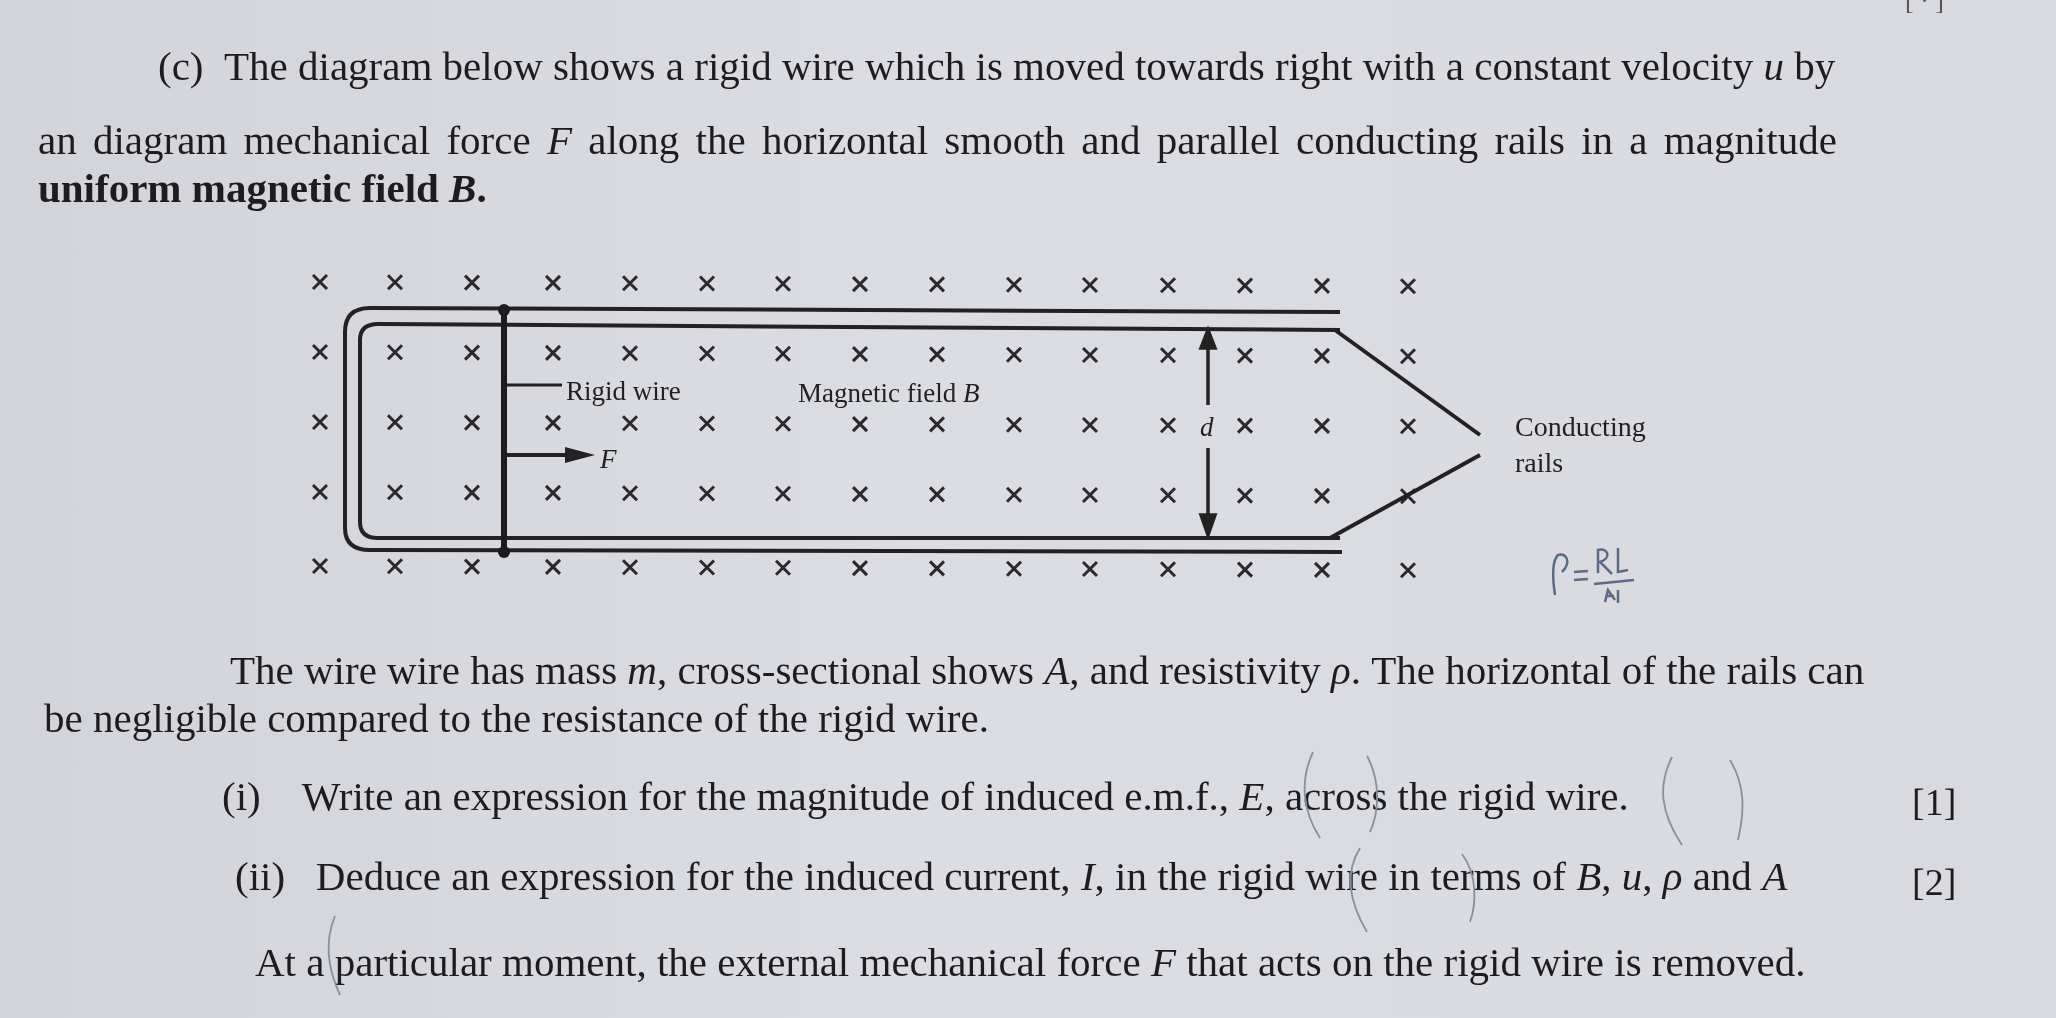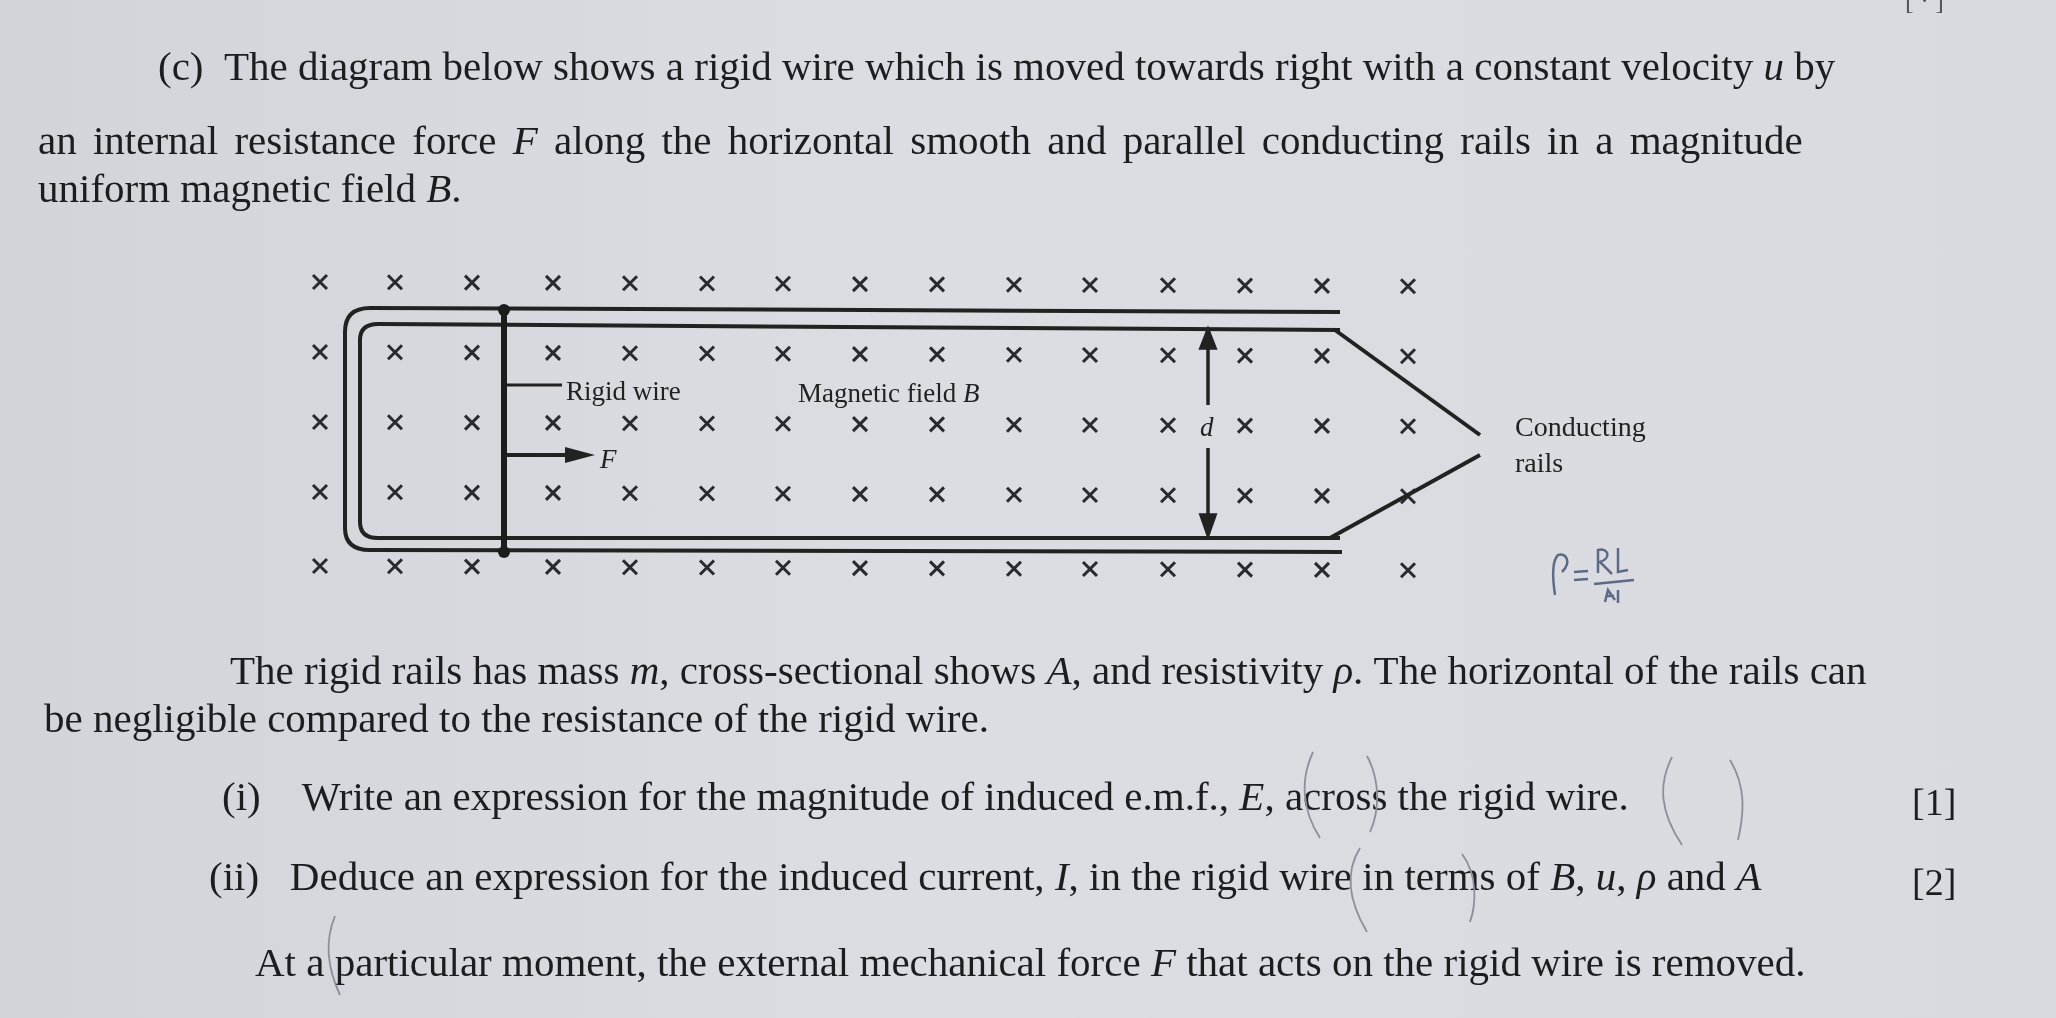--- a/index.html
+++ b/index.html
@@ -18,23 +18,23 @@
 </style>
 </head>
 <body>
 
 <div class="mark-top">[ · ]</div>
 
 <div class="line" style="left:158px; top:46px;">
   <span>(c)</span>&nbsp;&nbsp;<span>The diagram below shows a rigid wire which is moved towards right with a constant velocity </span><span class="it">u</span><span> by</span>
 </div>
 <div class="line" style="left:38px; top:120px; word-spacing:6px;">
-  <span>an internal resistance force </span><span class="it">F</span><span> along the horizontal smooth and parallel conducting rails in a magnitude</span>
+  <span>an diagram mechanical force </span><span class="it">F</span><span> along the horizontal smooth and parallel conducting rails in a magnitude</span>
 </div>
-<div class="line" style="left:38px; top:168px;">
+<div class="line" style="left:38px; top:168px;font-weight:bold;">
   <span>uniform magnetic field </span><span class="it">B</span><span>.</span>
 </div>
 
 <svg class="diagram" width="2056" height="620" viewBox="0 0 2056 620">
   <g id="field" stroke="#2a2a2e" stroke-width="3" fill="none">
       <path d="M313 275 L327 289 M327 275 L313 289"></path>
       <path d="M388 275.3 L402 289.3 M402 275.3 L388 289.3"></path>
       <path d="M465 275.6 L479 289.6 M479 275.6 L465 289.6"></path>
       <path d="M546 275.9 L560 289.9 M560 275.9 L546 289.9"></path>
       <path d="M623 276.2 L637 290.2 M637 276.2 L623 290.2"></path>
@@ -148,32 +148,32 @@
     <line x1="1574" y1="572" x2="1588" y2="571"></line>
     <line x1="1574" y1="580" x2="1588" y2="579"></line>
     <path d="M1598 573 L1598 550 C1608 547 1612 558 1600 562 L1612 574"></path>
     <path d="M1618 548 L1618 572 L1628 570"></path>
     <line x1="1594" y1="584" x2="1634" y2="580"></line>
     <path d="M1605 602 L1608 590 L1615 600 M1607 596 L1614 596 M1618 590 L1618 603"></path>
   </g>
 </svg>
 
 <div class="line" style="left:230px; top:650px;">
-  <span>The rigid rails has mass </span><span class="it">m</span><span>, cross-sectional shows </span><span class="it">A</span><span>, and resistivity </span><span class="it">ρ</span><span>. The horizontal of the rails can</span>
+  <span>The wire wire has mass </span><span class="it">m</span><span>, cross-sectional shows </span><span class="it">A</span><span>, and resistivity </span><span class="it">ρ</span><span>. The horizontal of the rails can</span>
 </div>
 <div class="line" style="left:44px; top:698px;">
   <span>be negligible compared to the resistance of the rigid wire.</span>
 </div>
 
 <div class="line" style="left:222px; top:776px;">
   <span>(i)</span>&nbsp;&nbsp;&nbsp;&nbsp;<span>Write an expression for the magnitude of induced e.m.f., </span><span class="it">E</span><span>, across the rigid wire.</span>
 </div>
 <div class="marks" style="left:1912px; top:780px;">[1]</div>
 
-<div class="line" style="left:209px; top:856px;">
+<div class="line" style="left:235px; top:856px;">
   <span>(ii)</span>&nbsp;&nbsp;&nbsp;<span>Deduce an expression for the induced current, </span><span class="it">I</span><span>, in the rigid wire in terms of </span><span class="it">B</span>, <span class="it">u</span>, <span class="it">ρ</span> and <span class="it">A</span>
 </div>
 <div class="marks" style="left:1912px; top:860px;">[2]</div>
 
 <div class="line" style="left:222px; top:942px;margin-left:33px;">
   <span>At a particular moment, the external mechanical force </span><span class="it">F</span><span> that acts on the rigid wire is removed.</span>
 </div>
 
 <svg style="position:absolute;left:0;top:0" width="2056" height="1018">
   <g stroke="#8b8f99" stroke-width="1.8" fill="none">

